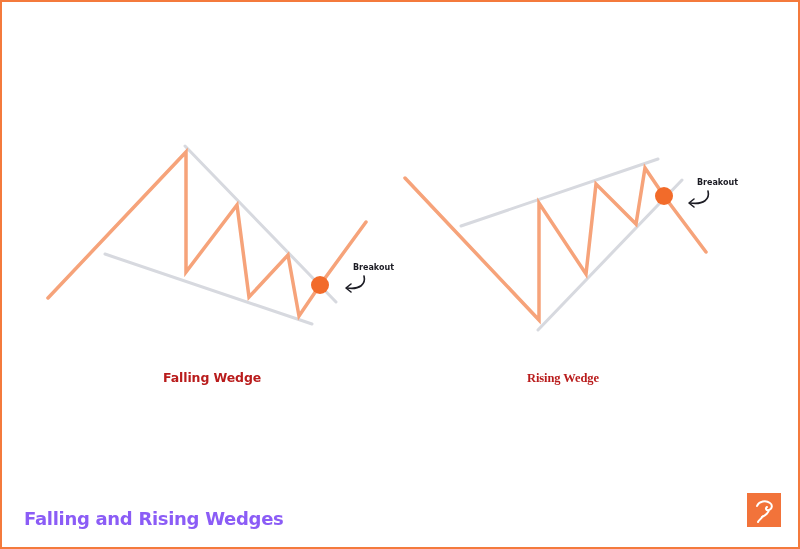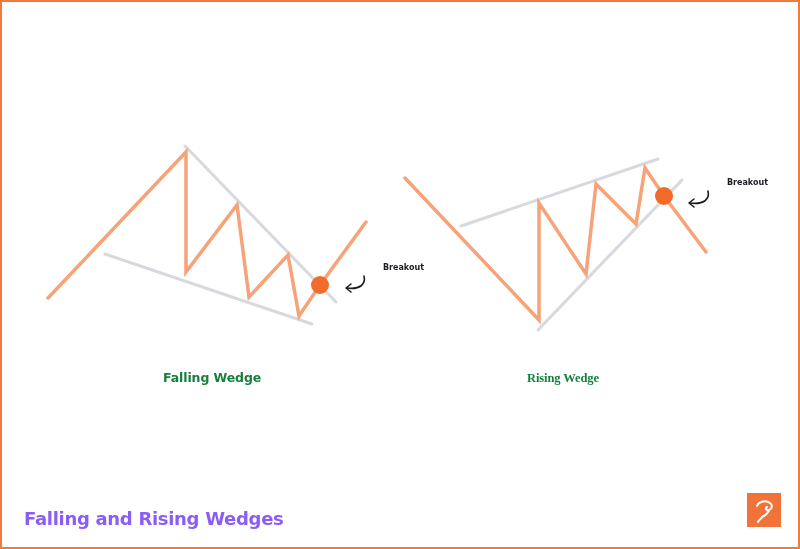--- a/index.html
+++ b/index.html
@@ -1,22 +1,22 @@
 <!DOCTYPE html>
 <html><head>
   <meta charset="utf-8">
   <style>
     html, body { margin: 0; padding: 0; background: #ffffff; }
     body { width: 800px; height: 549px; position: relative; overflow: hidden; font-family: "DejaVu Sans", "Liberation Sans", sans-serif; }
     .frame { position: absolute; left: 0; top: 0; width: 800px; height: 549px; box-sizing: border-box; border: 2px solid #f47a3c; background: #ffffff; }
     svg.canvas { position: absolute; left: 0; top: 0; width: 800px; height: 549px; }
-    .caption { position: absolute; font-weight: bold; font-size: 12.5px; color: #15803d; letter-spacing: -0.1px; white-space: nowrap; }
+    .caption { position: absolute; font-weight: bold; font-size: 12.5px; color: #b91c1c; letter-spacing: -0.1px; white-space: nowrap; }
     .cap-falling { left: 163px; top: 370px; }
     .cap-rising { left: 527px; top: 371px; font-family: Liberation Serif, serif; }
-    .breakout-label { position: absolute; font-weight: bold; font-size: 8px; color: #1c1c24; white-space: nowrap; margin-left: 30px; }
+    .breakout-label { position: absolute; font-weight: bold; font-size: 8px; color: #1c1c24; white-space: nowrap; }
     .bo-falling { left: 353px; top: 263px; }
     .bo-rising { left: 697px; top: 178px; }
     .footer-title { position: absolute; left: 24px; top: 508px; font-size: 18px; font-weight: bold; color: #8b5cf6; letter-spacing: -0.3px; white-space: nowrap; }
     .logo { position: absolute; left: 747px; top: 493px; width: 34px; height: 34px; background: #f2733a; }
   </style>
 </head>
 <body>
 
 <div class="frame"></div>
 

